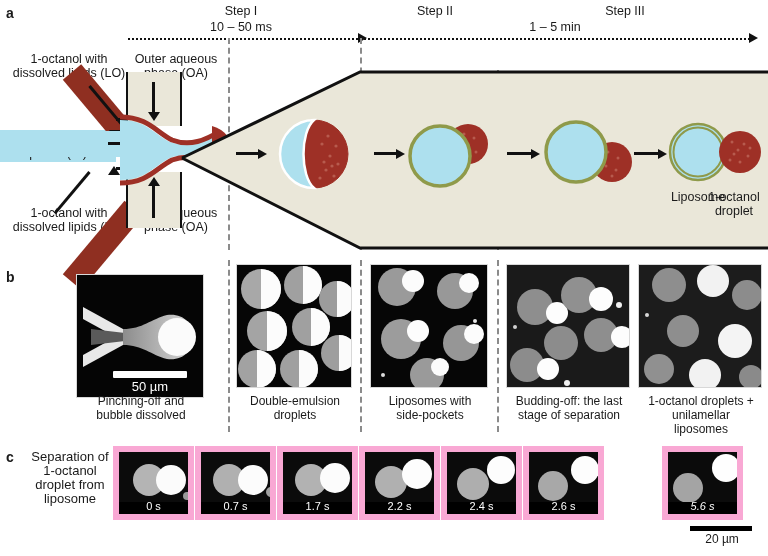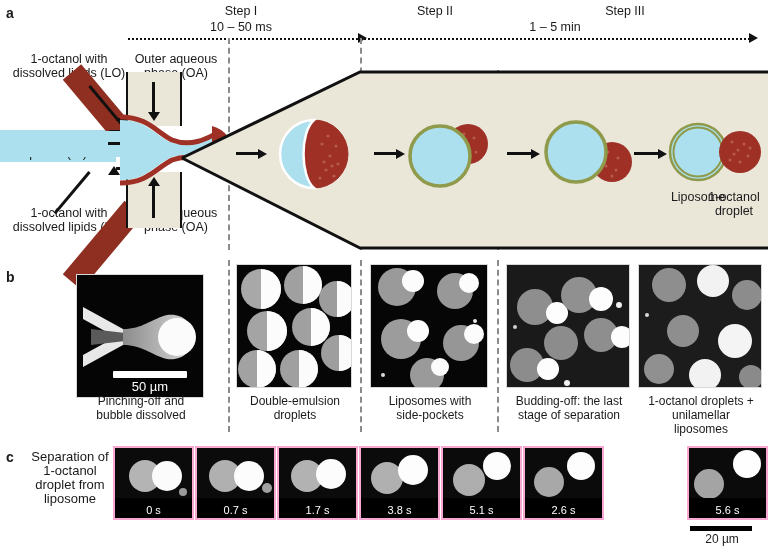--- a/index.html
+++ b/index.html
@@ -23,21 +23,21 @@
   .sarrow{position:absolute;background:#111;}
   .sarrow-h{position:absolute;width:0;height:0;border-top:5px solid transparent;border-bottom:5px solid transparent;border-left:9px solid #111;}
   .sarrow-d{position:absolute;width:0;height:0;border-left:6px solid transparent;border-right:6px solid transparent;}
   .lbl-side{font-size:12.5px;line-height:14px;text-align:center;}
   
   #panelB{left:0;top:258px;width:768px;height:186px;}
   .mtile{position:absolute;background:#000;border:1px solid #d8d8d8;box-sizing:border-box;overflow:hidden;}
   .cap{position:absolute;font-size:12px;line-height:14px;text-align:center;white-space:pre-line;}
   
   #panelC{left:0;top:444px;width:768px;height:112px;}
-  .cframe{position:absolute;background:#ef4444;border:2px solid #f9a8d4;box-sizing:border-box;overflow:hidden;}
+  .cframe{position:absolute;background:#ef4444;border:6px solid #f9a8d4;box-sizing:border-box;overflow:hidden;}
   .ctime{position:absolute;left:0;bottom:2px;width:100%;text-align:center;color:#fff;font-size:11px;}
   .bar20{position:absolute;background:#000;}
   .bar20txt{position:absolute;font-size:12px;text-align:center;}
 </style>
 </head>
 <body>
 
 <div class="abs" id="panelA">
 
   <div class="abs panel-letter" style="left:6px;top:6px;">a</div>
@@ -368,41 +368,41 @@
       </svg>
     <div class="ctime">1.7 s</div>
   </div>
   <div class="cframe" style="left:359px;top:2px;width:81px;height:74px;">
     <svg width="81" height="74" viewBox="0 0 81 74">
         <rect width="81" height="74" fill="#0b0b0b"></rect>
       <circle cx="26" cy="30" r="16" fill="#b0b0b0"></circle>
         <circle cx="52" cy="22" r="15" fill="#fdfdfd"></circle>
       <rect y="50" width="81" height="24" fill="#000"></rect>
       </svg>
-    <div class="ctime">3.8 s</div>
+    <div class="ctime">2.2 s</div>
   </div>
   <div class="cframe" style="left:441px;top:2px;width:81px;height:74px;">
     <svg width="81" height="74" viewBox="0 0 81 74">
         <rect width="81" height="74" fill="#0b0b0b"></rect>
       <circle cx="26" cy="32" r="16" fill="#aeaeae"></circle>
         <circle cx="54" cy="18" r="14" fill="#fdfdfd"></circle>
       <rect y="50" width="81" height="24" fill="#000"></rect>
       </svg>
-    <div class="ctime">5.1 s</div>
+    <div class="ctime">2.4 s</div>
   </div>
   <div class="cframe" style="left:523px;top:2px;width:81px;height:74px;">
     <svg width="81" height="74" viewBox="0 0 81 74">
         <rect width="81" height="74" fill="#0b0b0b"></rect>
       <circle cx="24" cy="34" r="15" fill="#a8a8a8"></circle>
         <circle cx="56" cy="18" r="14" fill="#fdfdfd"></circle>
       <rect y="50" width="81" height="24" fill="#000"></rect>
       </svg>
     <div class="ctime">2.6 s</div>
   </div>
-  <div class="cframe" style="left:687px;top:2px;width:81px;height:74px;">
+  <div class="cframe" style="left:662px;top:2px;width:81px;height:74px;font-style:italic;">
     <svg width="81" height="74" viewBox="0 0 81 74">
         <rect width="81" height="74" fill="#0b0b0b"></rect>
       <circle cx="20" cy="36" r="15" fill="#a4a4a4"></circle>
         <circle cx="58" cy="16" r="14" fill="#fefefe"></circle>
       <rect y="50" width="81" height="24" fill="#000"></rect>
       </svg>
     <div class="ctime">5.6 s</div>
   </div>
 
   <div class="bar20" style="left:690px;top:82px;width:62px;height:5px;"></div>

